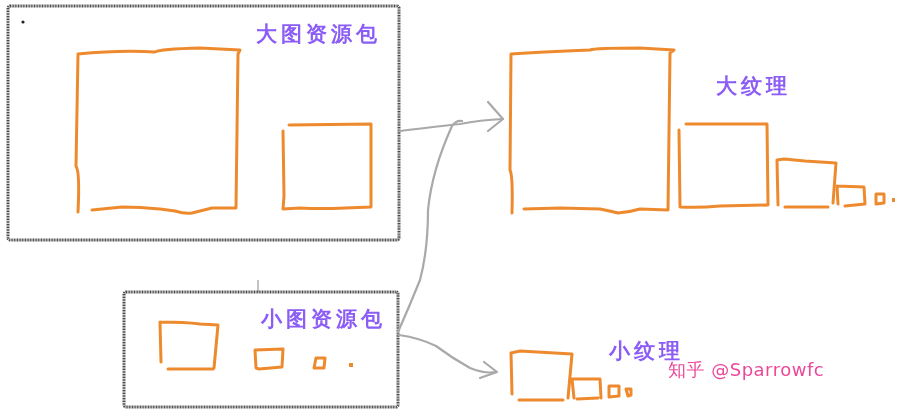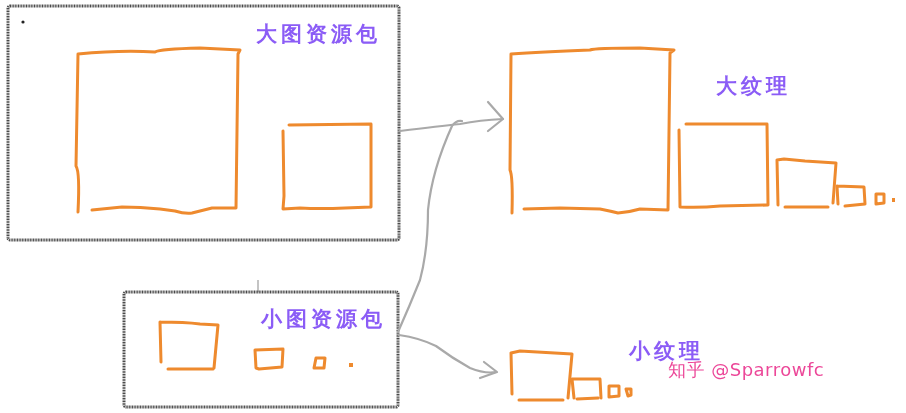--- a/index.html
+++ b/index.html
@@ -92,14 +92,14 @@
     <path d="M511 353 L520 351 L572 354 L568 398 M511 353 L512 394 M519 400 L563 400"></path>
     <path d="M572 379 L600 379 L601 398 M572 379 L574 398 M577 399 L598 398"></path>
     <path d="M609 386 L619 386 L619 396 L609 397 Z"></path>
     <path d="M626 389 L631 389 L631 395 L628 396 Z"></path>
   </g>
 </svg>
 
 <div class="label" style="left:256px; top:20px;">大图资源包</div>
 <div class="label" style="left:253px; top:305px;margin-left:8px;">小图资源包</div>
 <div class="label" style="left:716px; top:72px;">大纹理</div>
-<div class="label" style="left:629px; top:337px;">小纹理</div>
+<div class="label" style="left:609px; top:337px;">小纹理</div>
 <div class="watermark" style="left:668px; top:358px;">知乎 @Sparrowfc</div>
 
 </body></html>

